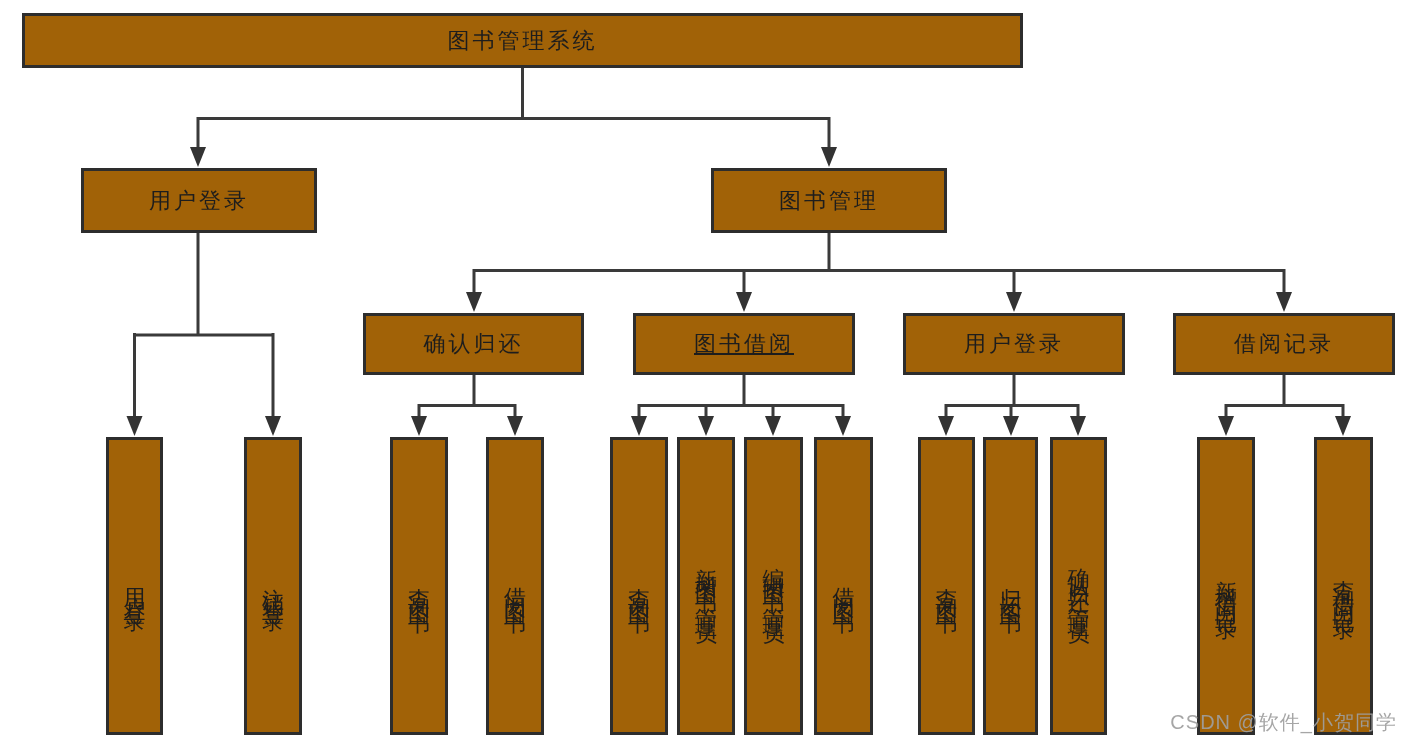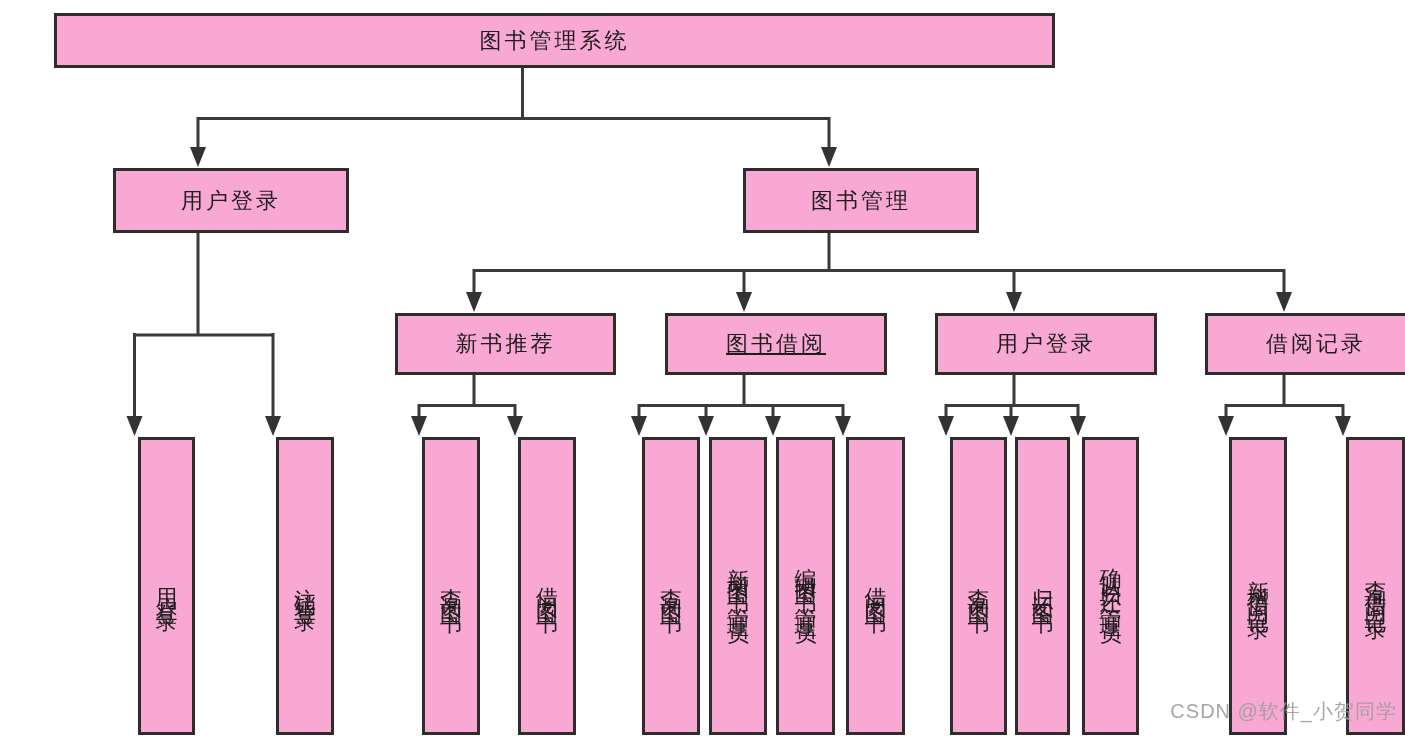--- a/index.html
+++ b/index.html
@@ -20,45 +20,44 @@
     stroke: #3a3a3a;
     stroke-width: 3;
     fill: none;
   }
   .wires polygon {
     fill: #333333;
     stroke: none;
   }
   .node {
     position: absolute;
-    background: #f9a8d4;
+    background: #a16207;
     border: 3px solid #2d2d2d;
     box-sizing: border-box;
     color: #1d1d1d;
     display: flex;
     align-items: center;
     justify-content: center;
-    margin-left: 32px;
   }
   .hnode {
     font-size: 22px;
     letter-spacing: 3px;
     white-space: nowrap;
   }
   .vnode {
     writing-mode: vertical-rl;
     text-orientation: mixed;
     font-size: 22px;
     letter-spacing: 8px;
     line-height: 1;
   }
   .watermark {
     position: absolute;
     right: 8px;
-    bottom: 22px;
+    bottom: 11px;
     font-size: 20px;
     color: rgba(158, 158, 158, 0.92);
     letter-spacing: 1px;
     white-space: nowrap;
   }
 </style>
 </head>
 <body>
 
 <div class="canvas">
@@ -97,21 +96,21 @@
     <path d="M1284 375 V405.5 M1226 405.5 H1343 M1226 404 V421 M1343 404 V421"></path>
     <polygon points="1218,416 1234,416 1226,436"></polygon>
     <polygon points="1335,416 1351,416 1343,436"></polygon>
   </svg>
 
   <div class="node hnode" style="left:22px; top:13px; width:1001px; height:55px;">图书管理系统</div>
 
   <div class="node hnode" style="left:81px; top:168px; width:236px; height:65px;">用户登录</div>
   <div class="node hnode" style="left:711px; top:168px; width:236px; height:65px;">图书管理</div>
 
-  <div class="node hnode" style="left:363px; top:313px; width:221px; height:62px;">新书推荐</div>
+  <div class="node hnode" style="left:363px; top:313px; width:221px; height:62px;">确认归还</div>
   <div class="node hnode" style="left:633px; top:313px; width:222px; height:62px;text-decoration:underline;">图书借阅</div>
   <div class="node hnode" style="left:903px; top:313px; width:222px; height:62px;">用户登录</div>
   <div class="node hnode" style="left:1173px; top:313px; width:222px; height:62px;">借阅记录</div>
 
   <div class="node vnode" style="left:106px; top:437px; width:57px; height:298px;">用户登录</div>
   <div class="node vnode" style="left:244px; top:437px; width:58px; height:298px;">注销登录</div>
 
   <div class="node vnode" style="left:390px; top:437px; width:58px; height:298px;">查询图书</div>
   <div class="node vnode" style="left:486px; top:437px; width:58px; height:298px;">借阅图书</div>
 

